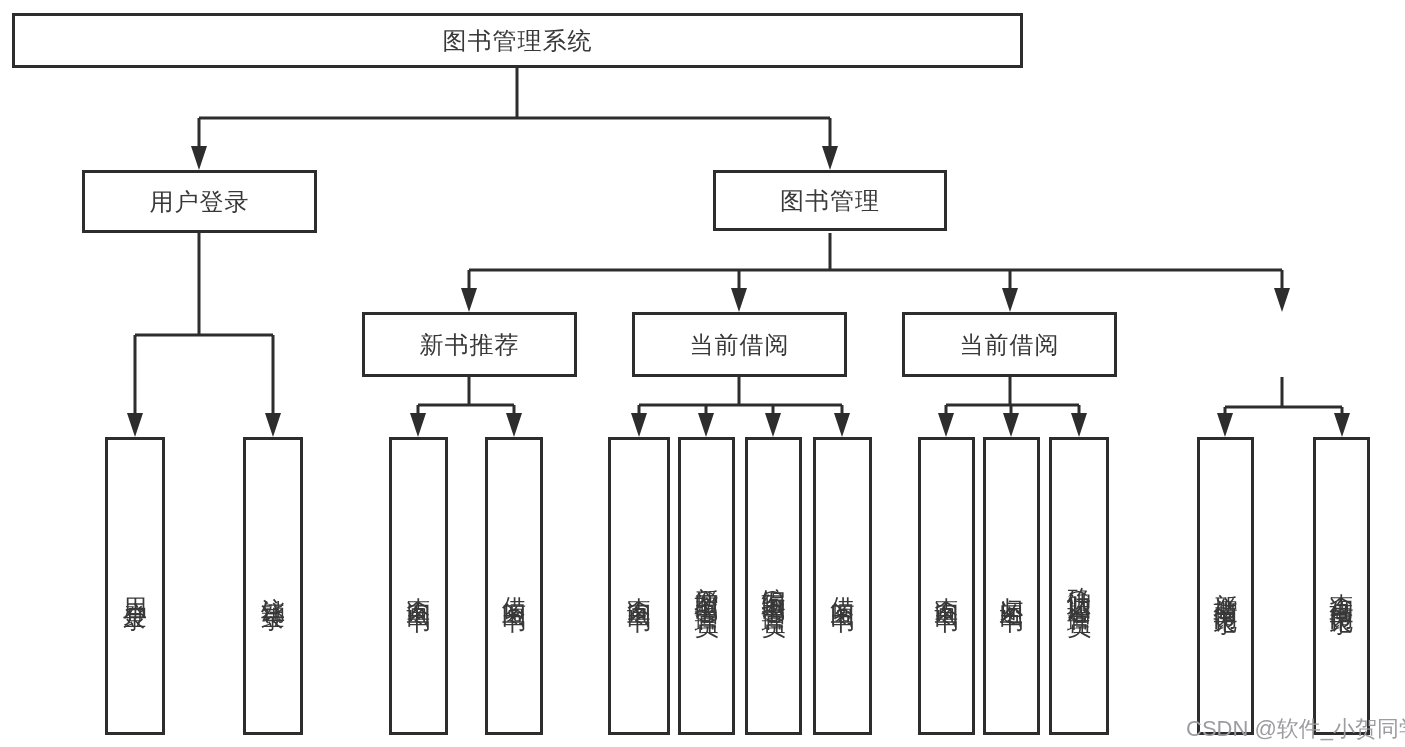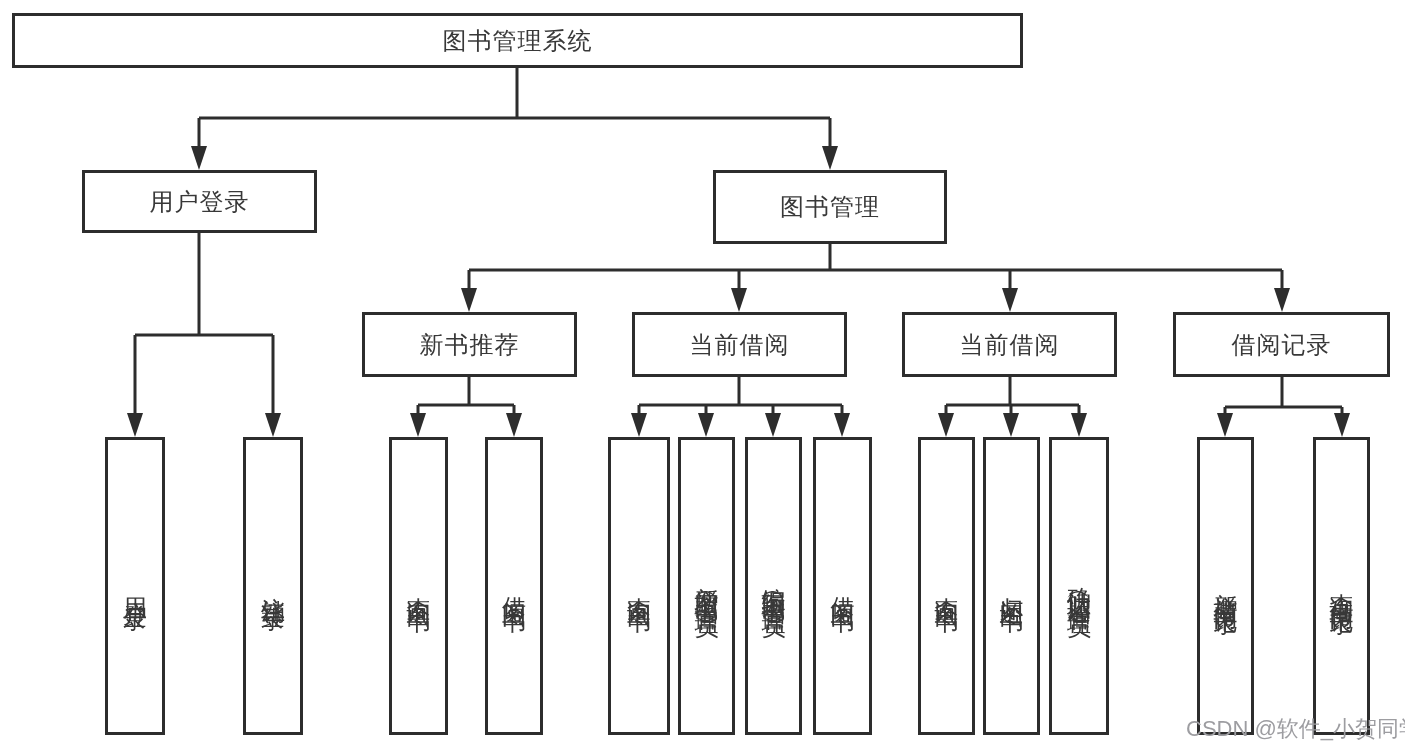--- a/index.html
+++ b/index.html
@@ -98,26 +98,25 @@
       <polygon points="1003,413 1019,413 1011,437"></polygon>
       <polygon points="1071,413 1087,413 1079,437"></polygon>
       <polygon points="1217,413 1233,413 1225,437"></polygon>
       <polygon points="1334,413 1350,413 1342,437"></polygon>
     </g>
   </svg>
 
   <div class="box hbox" style="left:12px; top:13px; width:1011px; height:55px;">图书管理系统</div>
 
   <div class="box hbox" style="left:82px; top:170px; width:235px; height:63px;">用户登录</div>
-  <div class="box hbox" style="left:713px; top:170px; width:234px; height:74px;">图书管理</div>
+  <div class="box hbox" style="left:713px; top:170px; width:234px; height:61px;">图书管理</div>
 
   <div class="box hbox" style="left:362px; top:312px; width:215px; height:65px;text-align:center;">新书推荐</div>
   <div class="box hbox" style="left:632px; top:312px; width:215px; height:65px;">当前借阅</div>
   <div class="box hbox" style="left:902px; top:312px; width:215px; height:65px;">当前借阅</div>
-  <div class="box hbox" style="left:1173px; top:312px; width:217px; height:65px;">借阅记录</div>
 
   <div class="box vbox" style="left:105px; top:437px; width:60px; height:298px;">
     <span class="vtext">用户登录</span>
   </div>
   <div class="box vbox" style="left:243px; top:437px; width:60px; height:298px;">
     <span class="vtext">注销登录</span>
   </div>
 
   <div class="box vbox" style="left:389px; top:437px; width:59px; height:298px;">
     <span class="vtext">查询图书</span>

